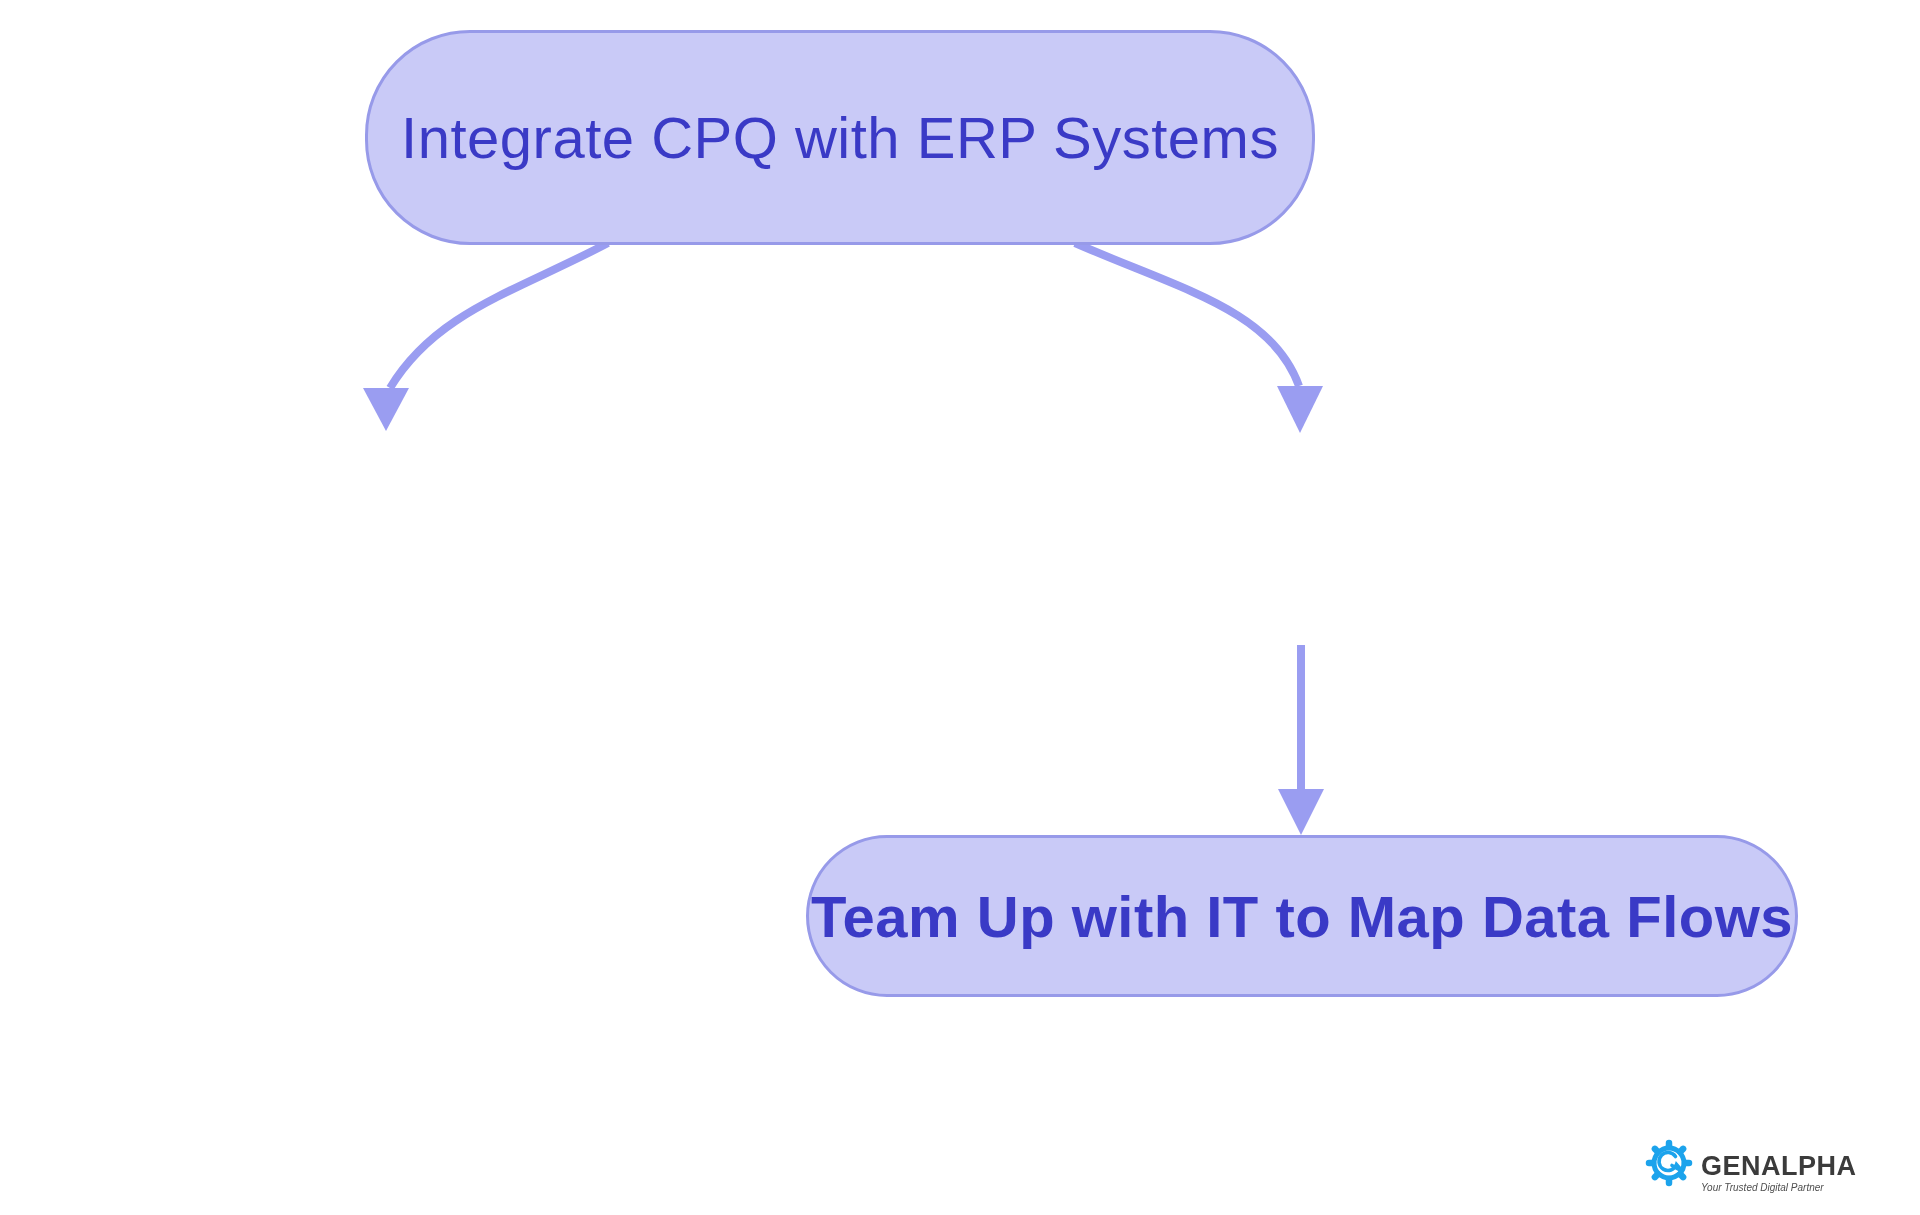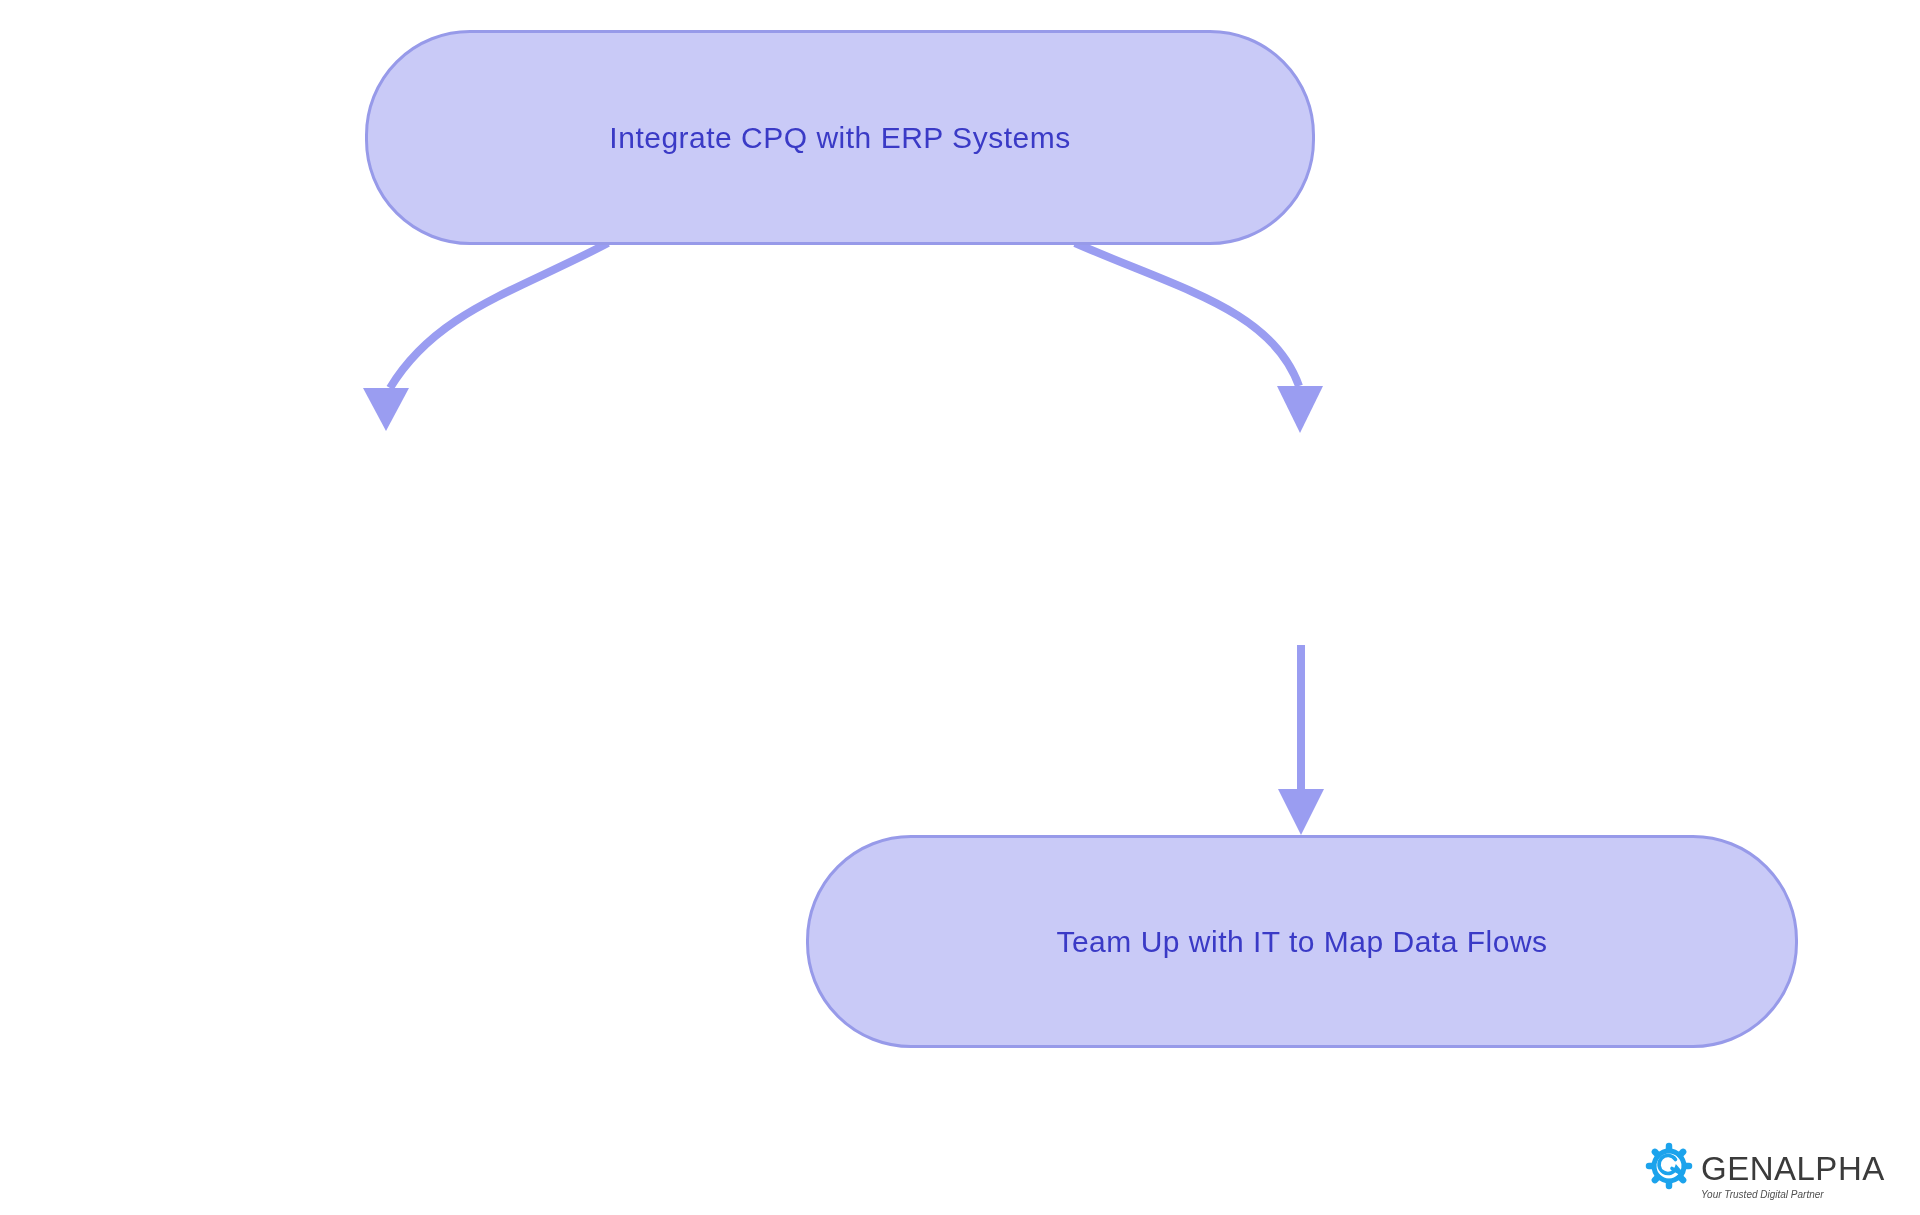--- a/index.html
+++ b/index.html
@@ -24,42 +24,42 @@
   .node {
     position: absolute;
     display: flex;
     align-items: center;
     justify-content: center;
     background: var(--node-fill, #c9caf7);
     border: 3px solid var(--node-border, #979ae9);
     border-radius: 105px;
     box-sizing: border-box;
     color: var(--node-text, #3a3ac6);
-    font-size: 30px;
+    font-size: 58px;
     letter-spacing: 0.5px;
     text-align: center;
     white-space: nowrap;
   }
   .node-integrate { left: 365px; top: 30px;  width: 950px; height: 215px; }
   .node-goals     { left: 117px; top: 432px; width: 533px; height: 215px; }
   .node-comm      { left: 838px; top: 434px; width: 925px; height: 213px; }
-  .node-flows     { left: 806px; top: 835px; width: 992px; height: 213px; }
+  .node-flows     { left: 806px; top: 835px; width: 992px; height: 162px; font-weight: bold; }
 
   .logo {
     position: absolute;
     left: 1644px;
     top: 1133px;
     display: flex;
     align-items: center;
     gap: 7px;
   }
   .logo-text { display: flex; flex-direction: column; }
   .logo-name {
-    font-size: 33px;
-    font-weight: 400;
+    font-size: 27px;
+    font-weight: 700;
     letter-spacing: 0.5px;
     color: #3b3b3b;
     line-height: 1.05;
     margin-top: 19px;
   }
   .logo-tagline {
     font-size: 10px;
     font-style: italic;
     color: #4f4f4f;
     margin-top: 2px;

